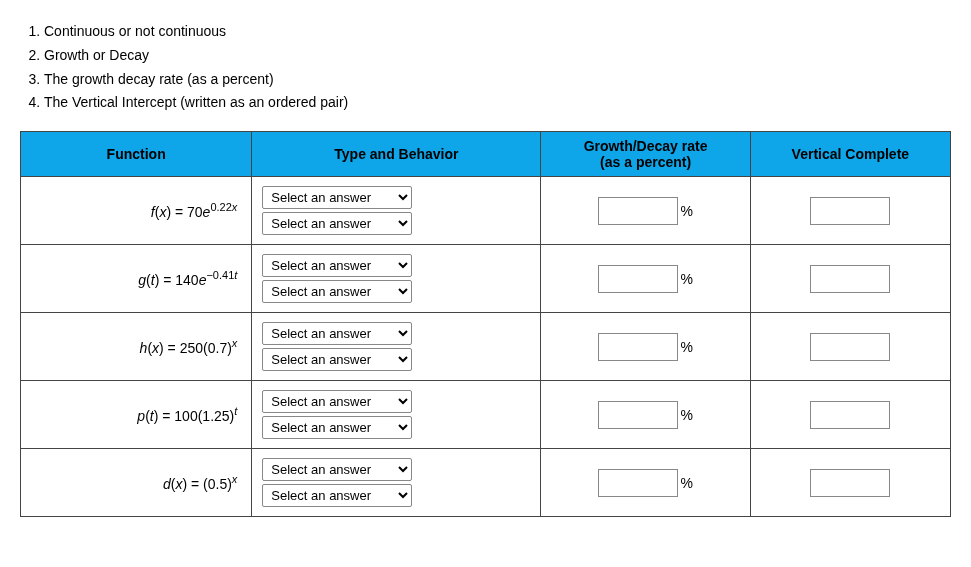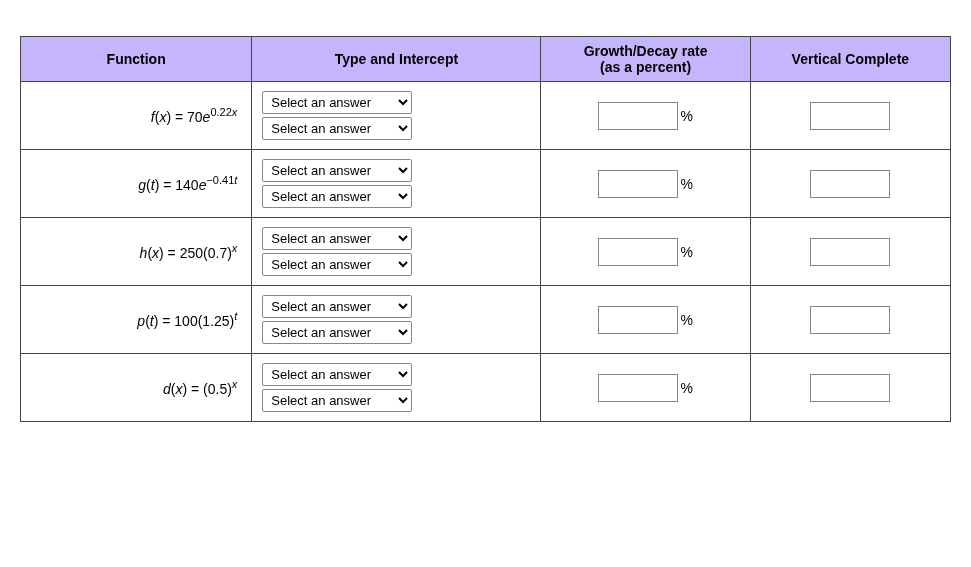--- a/index.html
+++ b/index.html
@@ -31,21 +31,21 @@
     }
     th, td {
       border: 1.5px solid #444;
       padding: 6px 10px;
       vertical-align: middle;
       text-align: center;
     }
     th {
       font-weight: bold;
       font-size: 14px;
-      background: #c4b5fd;
+      background: #0ea5e9;
     }
     .function-cell {
       text-align: right;
       font-size: 14px;
       min-width: 160px;
       padding: 10px 14px;
     }
     .type-behavior-cell {
       min-width: 200px;
       padding: 6px 10px;
@@ -96,27 +96,33 @@
       font-style: italic;
     }
     sup, sub {
       font-size: 11px;
     }
   </style>
 </head>
 <body>
 
 <div class="instructions">
+  <ol>
+    <li>Continuous or not continuous</li>
+    <li>Growth or Decay</li>
+    <li>The growth decay rate (as a percent)</li>
+    <li>The Vertical Intercept (written as an ordered pair)</li>
+  </ol>
 </div>
 
 <table>
   <thead>
     <tr>
       <th>Function</th>
-      <th>Type and Intercept</th>
+      <th>Type and Behavior</th>
       <th>Growth/Decay rate<br>(as a percent)</th>
       <th>Vertical Complete</th>
     </tr>
   </thead>
   <tbody>
 
     <tr>
       <td class="function-cell">
         <span>
           <span class="math">f</span>(<span class="math">x</span>) = 70<span class="math">e</span><sup>0.22<span class="math">x</span></sup>

